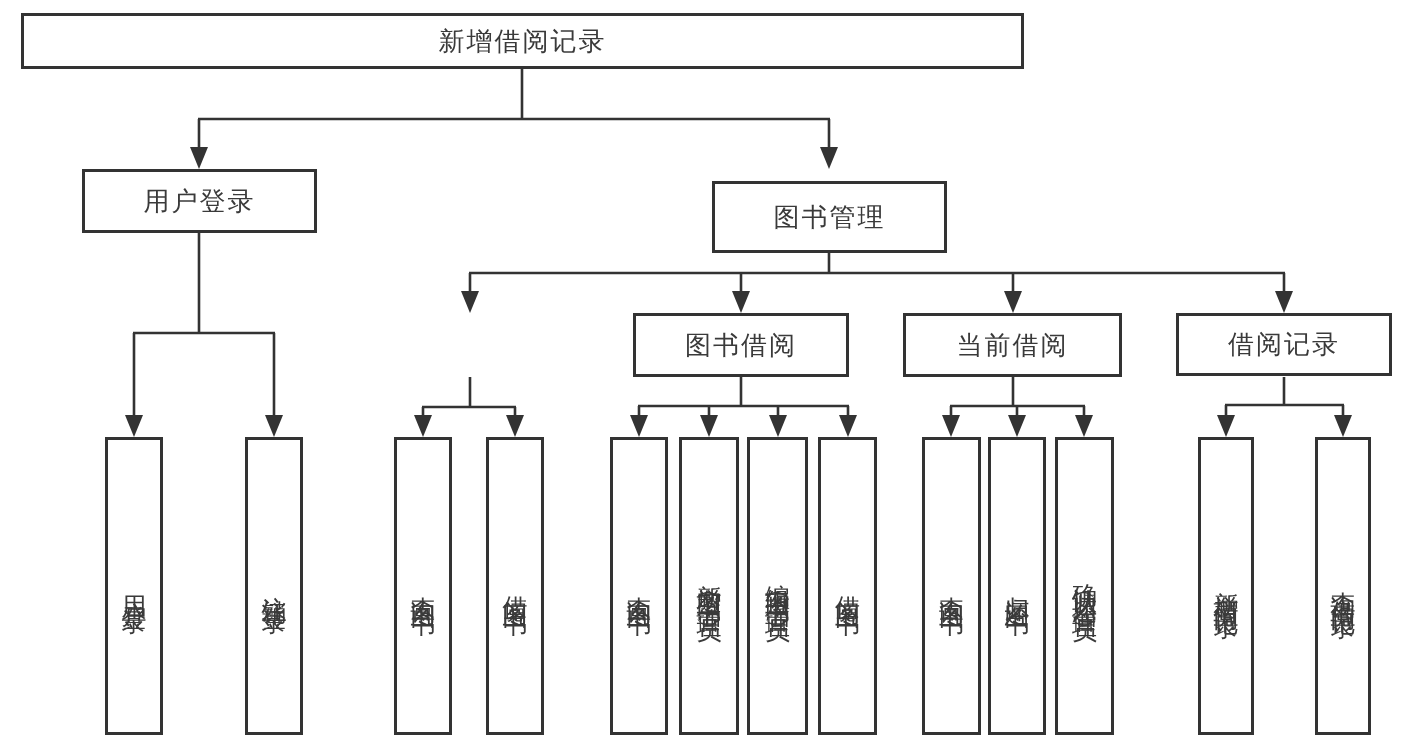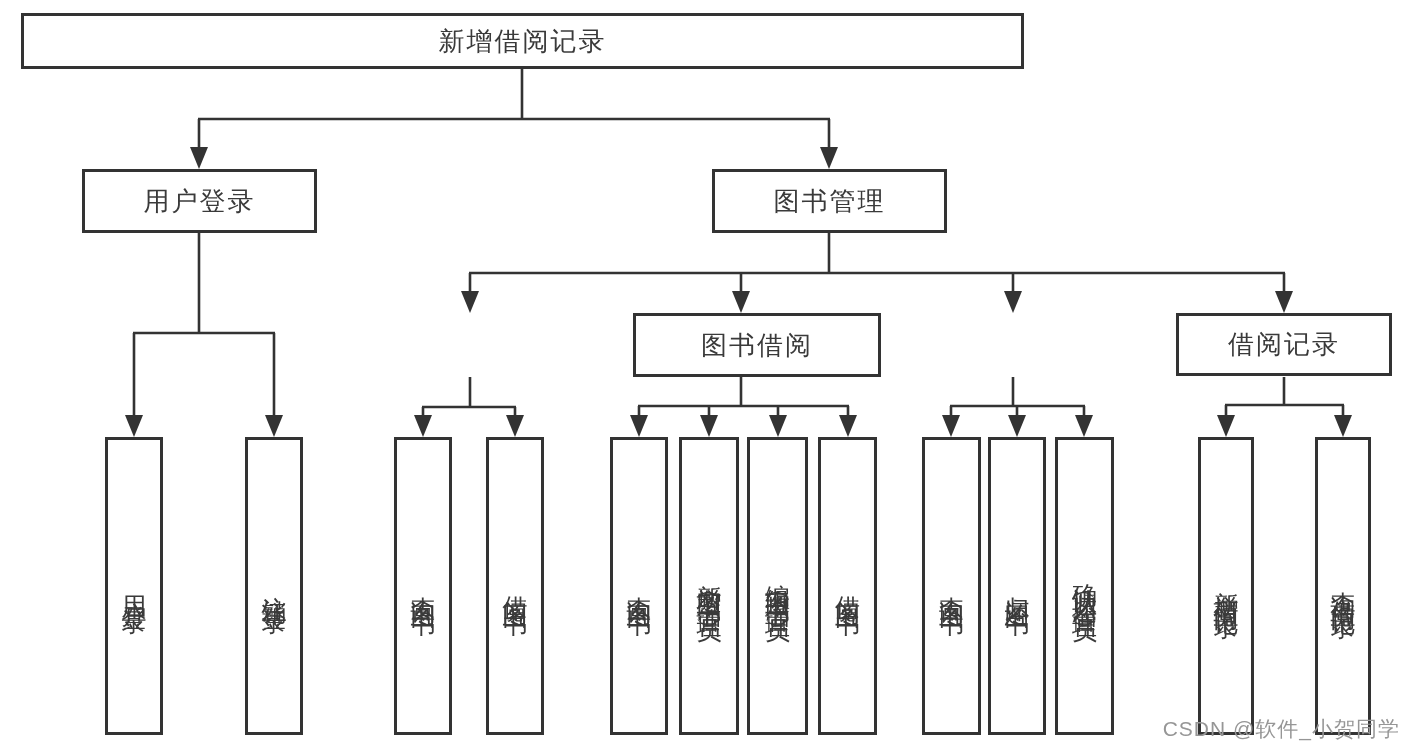--- a/index.html
+++ b/index.html
@@ -90,26 +90,29 @@
     <polygon points="1334,415 1352,415 1343,437"></polygon>
   </svg>
 
   <div class="node" style="left:21px;top:13px;width:1003px;height:56px">
     <span class="lbl">新增借阅记录</span>
   </div>
 
   <div class="node" style="left:82px;top:169px;width:235px;height:64px">
     <span class="lbl">用户登录</span>
   </div>
-  <div class="node" style="left:712px;top:169px;width:235px;height:64px">
+  <div class="node" style="left:712px;top:181px;width:235px;height:72px">
     <span class="lbl">图书管理</span>
   </div>
 
-  <div class="node" style="left:633px;top:313px;width:248px;height:64px">
+  <div class="node" style="left:633px;top:313px;width:216px;height:64px">
     <span class="lbl">图书借阅</span>
+  </div>
+  <div class="node" style="left:903px;top:313px;width:219px;height:64px">
+    <span class="lbl">当前借阅</span>
   </div>
   <div class="node" style="left:1176px;top:313px;width:216px;height:63px">
     <span class="lbl">借阅记录</span>
   </div>
 
   <div class="node leaf" style="left:105px;top:437px;width:58px;height:298px">
     <span class="lbl">用户登录</span>
   </div>
   <div class="node leaf" style="left:245px;top:437px;width:58px;height:298px">
     <span class="lbl">注销登录</span>
@@ -145,15 +148,14 @@
     <span class="lbl">确认归还（管理员）</span>
   </div>
 
   <div class="node leaf" style="left:1198px;top:437px;width:56px;height:298px">
     <span class="lbl">新增借阅记录</span>
   </div>
   <div class="node leaf" style="left:1315px;top:437px;width:56px;height:298px">
     <span class="lbl">查询借阅记录</span>
   </div>
 
-  <div class="watermark">CSDN @软件_小贺同学</div>
 
 </div>
 
 </body></html>

